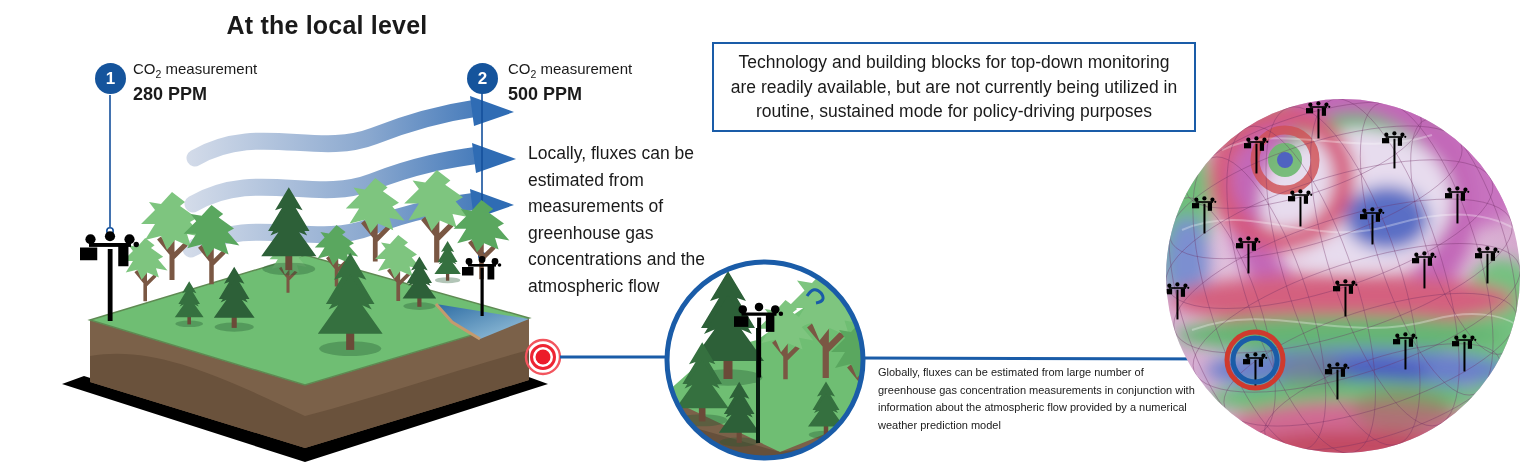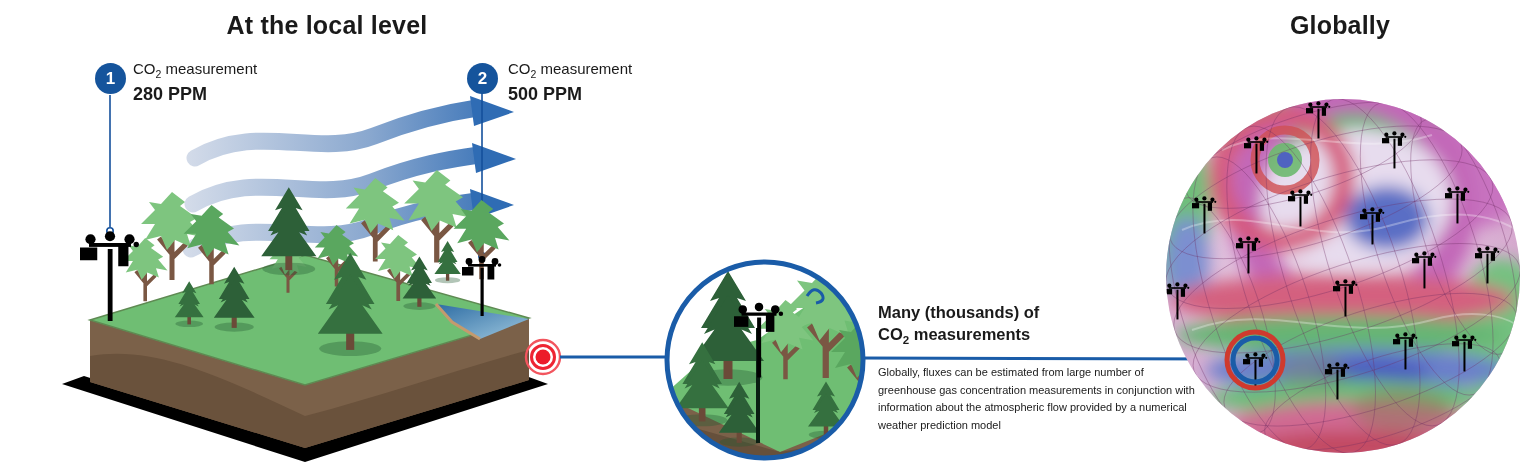--- a/index.html
+++ b/index.html
@@ -221,35 +221,32 @@
       </g>
     </g>
     <g>
       <circle cx="1243" cy="360" r="28" fill="none" stroke="#cf3a2e" stroke-width="5"></circle>
       <circle cx="1243" cy="360" r="22" fill="none" stroke="#1a5ca8" stroke-width="5"></circle>
     </g>
   </g>
 </svg>
 
 <div class="abs title" style="left:180px;top:11px;width:270px;">At the local level</div>
-<div class="abs title" style="left:1238px;top:11px;width:180px;">Globally</div>
 
 <div class="abs badge" style="left:83px;top:63px;">1</div>
 <div class="abs" style="left:121px;top:59px;">
   <div class="mlabel"><span>CO</span><sub>2</sub><span> measurement</span></div>
   <div class="mvalue">280 PPM</div>
 </div>
 
 <div class="abs badge" style="left:455px;top:63px;">2</div>
 <div class="abs" style="left:496px;top:59px;">
   <div class="mlabel"><span>CO</span><sub>2</sub><span> measurement</span></div>
   <div class="mvalue">500 PPM</div>
 </div>
 
-
-
-<div class="abs" style="left:866px;top:301px;">
-  <div class="ghead">Many (thousands) of</div>
-  <div class="ghead"><span>CO</span><sub>2</sub><span> measurements</span></div>
+<div class="abs cap-local" style="left:516px;top:140px;">Locally, fluxes can be estimated from measurements of greenhouse gas concentrations and the atmospheric flow</div>
+
+<div class="abs banner" style="left:700px;top:42px;">Technology and building blocks for top-down monitoring are readily available, but are not currently being utilized in routine, sustained mode for policy-driving purposes</div>
+
+<div class="abs gcap" style="left:866px;top:364px;">Globally, fluxes can be estimated from large number of greenhouse gas concentration measurements in conjunction with information about the atmospheric flow provided by a numerical weather prediction model</div>
+
 </div>
-<div class="abs gcap" style="left:866px;top:364px;">Globally, fluxes can be estimated from large number of greenhouse gas concentration measurements in conjunction with information about the atmospheric flow provided by a numerical weather prediction model</div>
-
-</div>
 
 </body></html>

